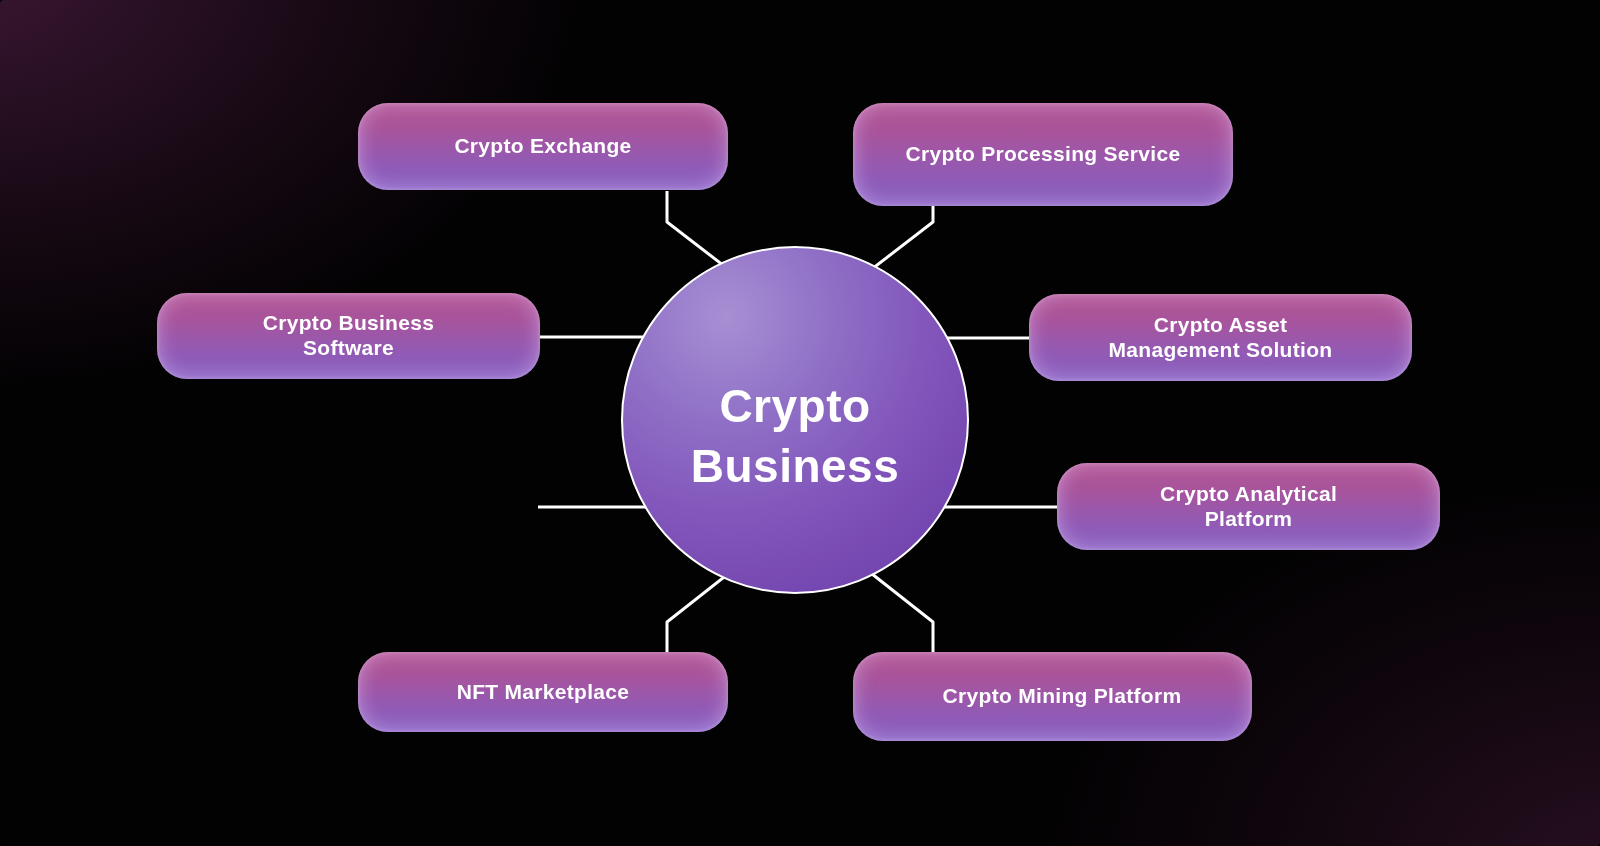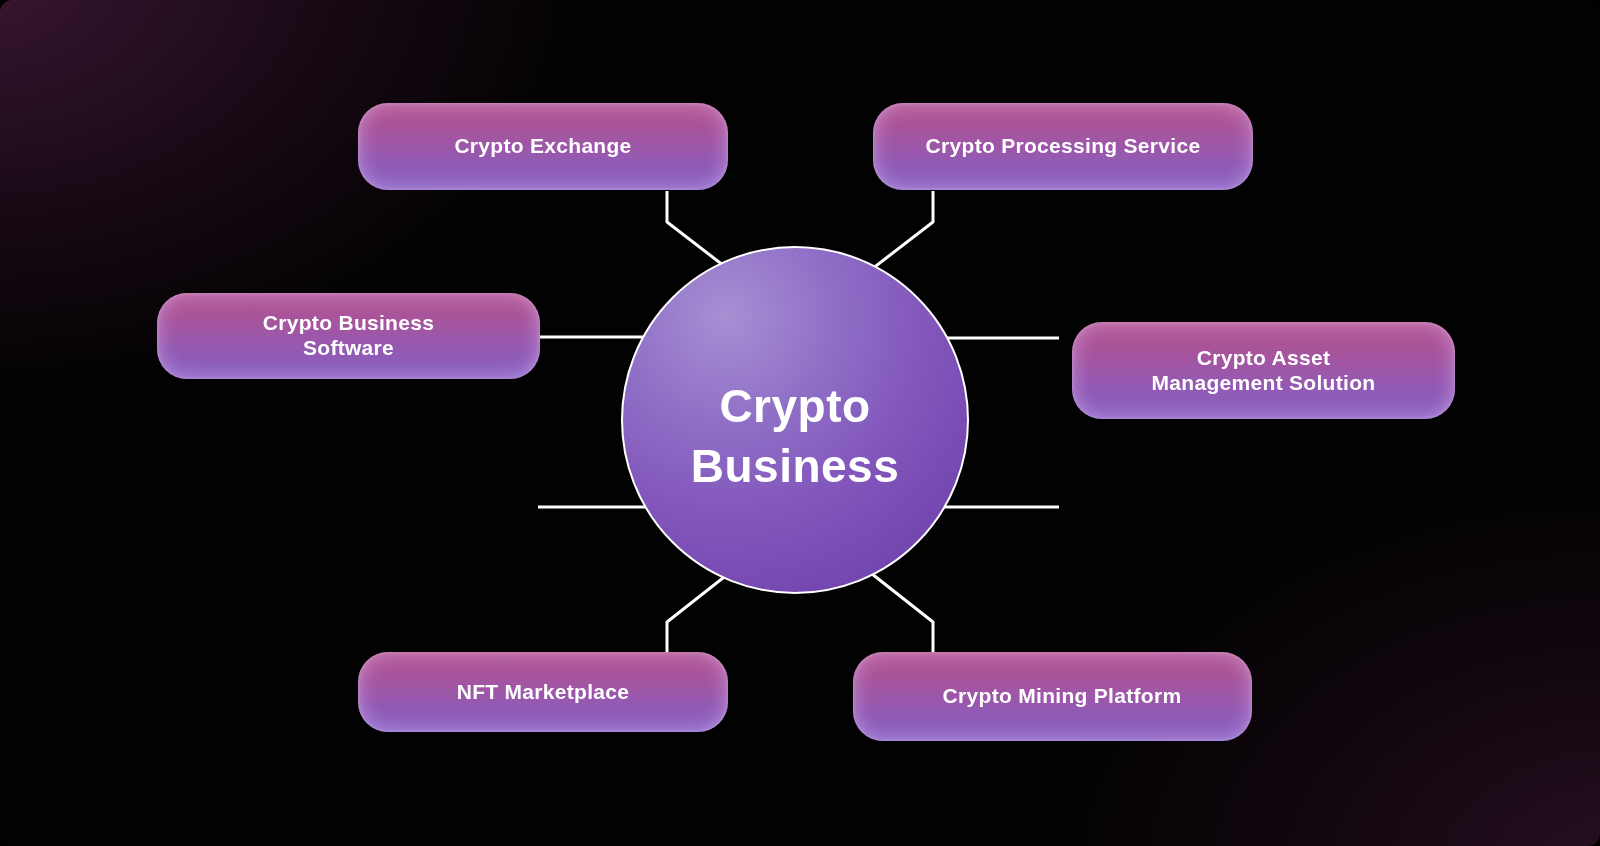--- a/index.html
+++ b/index.html
@@ -8,21 +8,21 @@
     background: #000;
     width: 1600px;
     height: 846px;
     overflow: hidden;
     font-family: "Liberation Sans", sans-serif;
   }
   .canvas {
     position: relative;
     width: 1600px;
     height: 846px;
-    border-radius: 12px;
+    border-radius: 4px;
     overflow: hidden;
     background:
       radial-gradient(820px 560px at -2% -4%, rgba(62, 24, 54, 0.95) 0%, rgba(40, 15, 34, 0.55) 45%, rgba(0,0,0,0) 75%),
       radial-gradient(760px 520px at 101% 103%, rgba(48, 18, 40, 0.8) 0%, rgba(30, 11, 25, 0.45) 45%, rgba(0,0,0,0) 75%),
       #030203;
   }
   .connectors {
     position: absolute;
     left: 0; top: 0;
     width: 1600px;
@@ -48,23 +48,23 @@
     text-align: center;
   }
   .node .label {
     font-size: 21px;
     font-weight: bold;
     line-height: 1.18;
     letter-spacing: 0.3px;
   }
   
   .n1 { left: 358px; top: 103px;  width: 370px; height: 87px; }
-  .n2 { left: 853px; top: 103px;  width: 380px; height: 87px; margin-left: 20px; }
+  .n2 { left: 853px; top: 103px;  width: 380px; height: 103px; }
   .n3 { left: 157px; top: 293px;  width: 383px; height: 86px; }
-  .n4 { left: 1072px; top: 294px; width: 383px; height: 97px; margin-top: 28px; }
+  .n4 { left: 1029px; top: 294px; width: 383px; height: 87px; }
   .n5 { left: 157px; top: 463px;  width: 383px; height: 87px; }
   .n6 { left: 1057px; top: 463px; width: 383px; height: 87px; }
   .n7 { left: 358px; top: 652px;  width: 370px; height: 80px; }
   .n8 { left: 853px; top: 652px;  width: 380px; height: 89px; padding-left: 19px; }
   
   .n3 .label { max-width: 220px; }
   .n4 .label { max-width: 250px; }
   .n5 .label { max-width: 285px; }
   .n6 .label { max-width: 220px; }
 
@@ -118,20 +118,23 @@
 
   <div class="node n3">
     <span class="label">Crypto Business Software</span>
   </div>
 
   <div class="node n4">
     <span class="label">Crypto Asset Management Solution</span>
   </div>
 
 
+  <div class="node n6">
+    <span class="label">Crypto Analytical Platform</span>
+  </div>
 
   <div class="node n7">
     <span class="label">NFT Marketplace</span>
   </div>
 
   <div class="node n8">
     <span class="label">Crypto Mining Platform</span>
   </div>
 
   <div class="center-circle">

